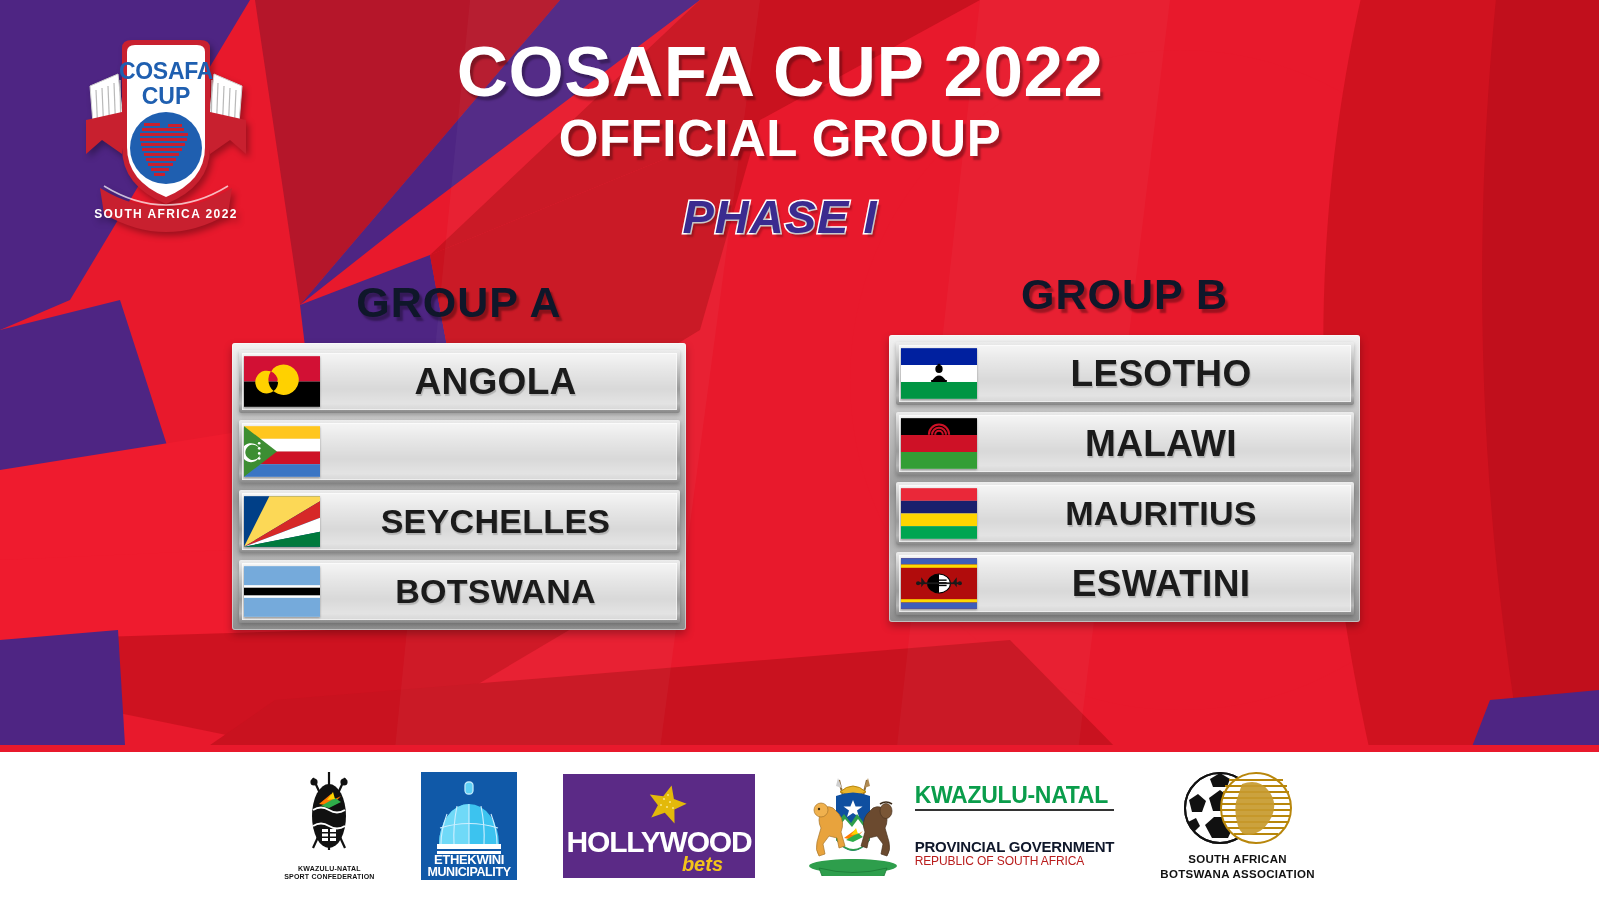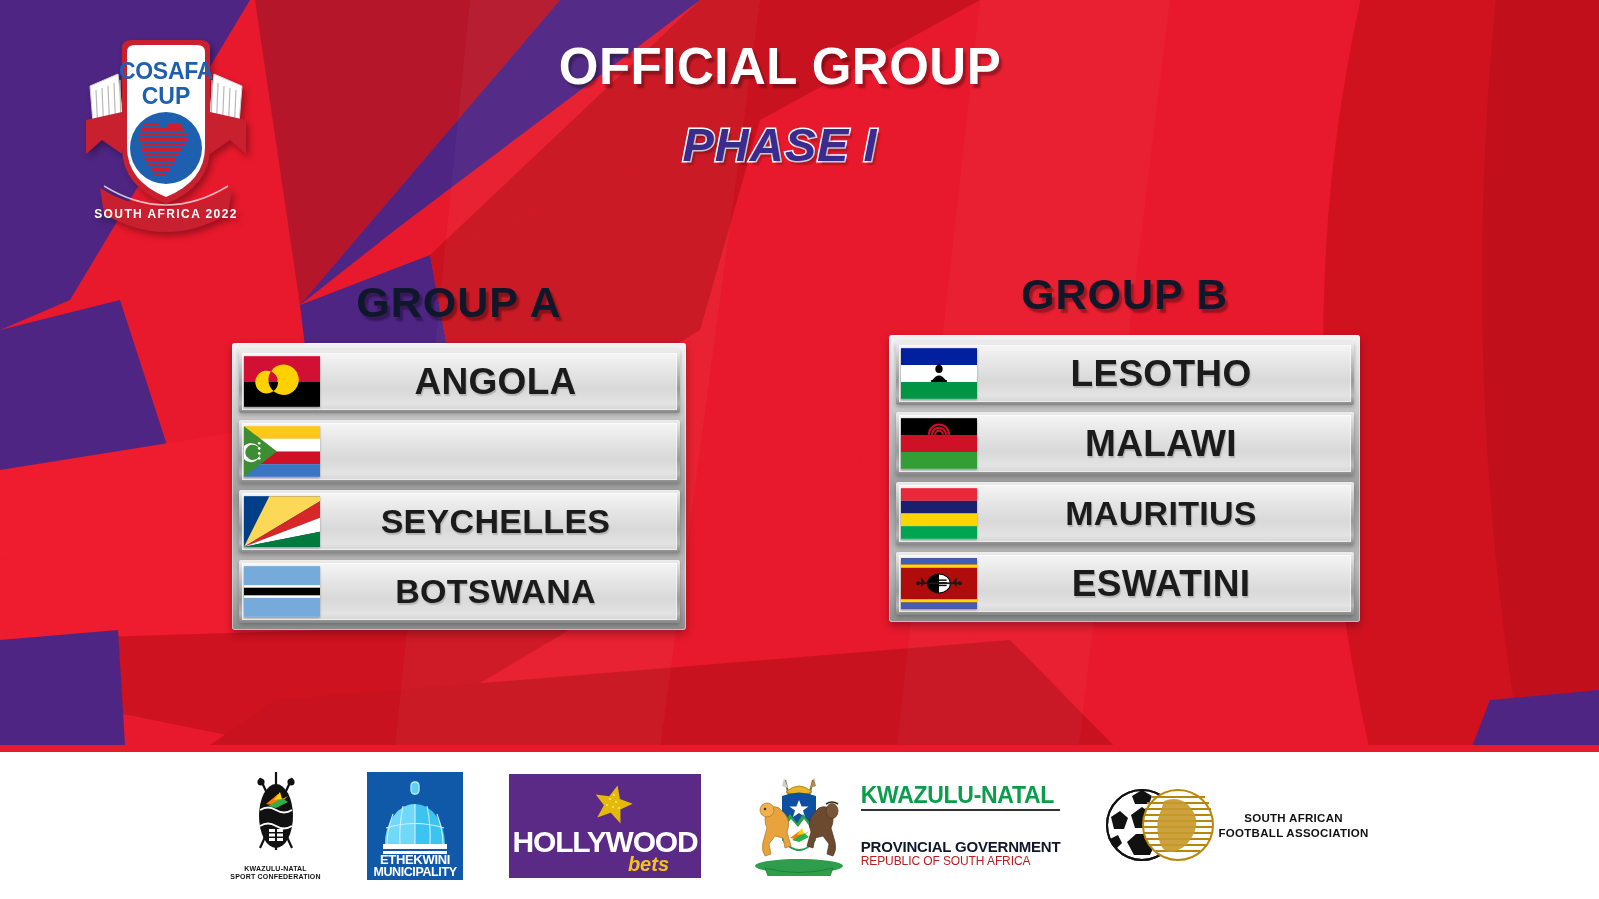--- a/index.html
+++ b/index.html
@@ -169,21 +169,21 @@
     text-align: center;
     line-height: 1.15;
   }
   .kzn-wrap { display:flex; flex-direction:column; align-items:center; gap:3px; }
   .kzngov { display: flex; align-items: center; gap: 10px; }
   .kzngov-text { line-height: 1.05; }
   .kzngov-t1 { font-size: 23px; font-weight: 800; color: #0a9d4b; letter-spacing: -.3px; }
   .kzngov-rule { height: 2px; background: #333; margin: 2px 0 3px; }
   .kzngov-t2 { font-size: 15px; font-weight: 800; color: #0f172a; letter-spacing: -.2px; margin-top: 28px; }
   .kzngov-t3 { font-size: 12px; font-weight: 400; color: #b91c1c; letter-spacing: -.1px; }
-  .safa-wrap { display:flex; flex-direction:row; align-items:center; gap:4px; }
+  .safa-wrap { display:flex; flex-direction:column; align-items:center; gap:4px; }
   .safa-text { font-size: 11.5px; font-weight: 800; color: #111; text-align:center; line-height:1.25; letter-spacing:.3px;}
 </style>
 </head>
 <body>
 
 <div class="stage">
 
   <div class="bg">
     <svg viewBox="0 0 1599 899" preserveAspectRatio="none">
       <defs>
@@ -278,20 +278,21 @@
         <rect x="76" y="145" width="11" height="3"></rect>
       </g>
 
       <path d="M22 160 Q88 200 154 160 L150 186 Q88 222 26 186 Z" fill="#c8202f"></path>
       <path d="M26 158 Q88 196 150 158" fill="none" stroke="#ffffff" stroke-width="1.5" opacity=".7"></path>
       <text x="88" y="190" text-anchor="middle" font-family="Liberation Sans, sans-serif" font-size="12" font-weight="700" fill="#ffffff" letter-spacing="1.4">SOUTH AFRICA 2022</text>
     </svg>
   </div>
 
   <div class="titles">
+    <div class="title-main">COSAFA CUP 2022</div>
     <div class="title-sub">OFFICIAL GROUP</div>
     <div class="title-phase">PHASE I</div>
   </div>
 
   <div class="group group-a">
     <div class="group-heading">GROUP A</div>
     <div class="panel">
 
       <div class="row">
         <div class="row-inner">
@@ -596,18 +597,18 @@
               <path d="M44 58 h56"></path>
               <path d="M50 64 h44"></path>
             <path d="M45 10 h54"></path>
           </g>
           <path d="M58 14 q16 -6 26 6 q10 12 4 26 q-6 14 -18 18 q-12 4 -16 -8 q-4 -12 -2 -24 Z" fill="#c79a2e" opacity=".92"></path>
           <circle cx="72" cy="38" r="35" fill="none" stroke="#b8860b" stroke-width="2"></circle>
         </g>
       </svg>
       <div class="safa-text">
         <div>SOUTH AFRICAN</div>
-        <div>FOOTBALL ASSOCIATION</div>
+        <div>BOTSWANA ASSOCIATION</div>
       </div>
     </div>
 
   </div>
 </div>
 
 </body></html>

